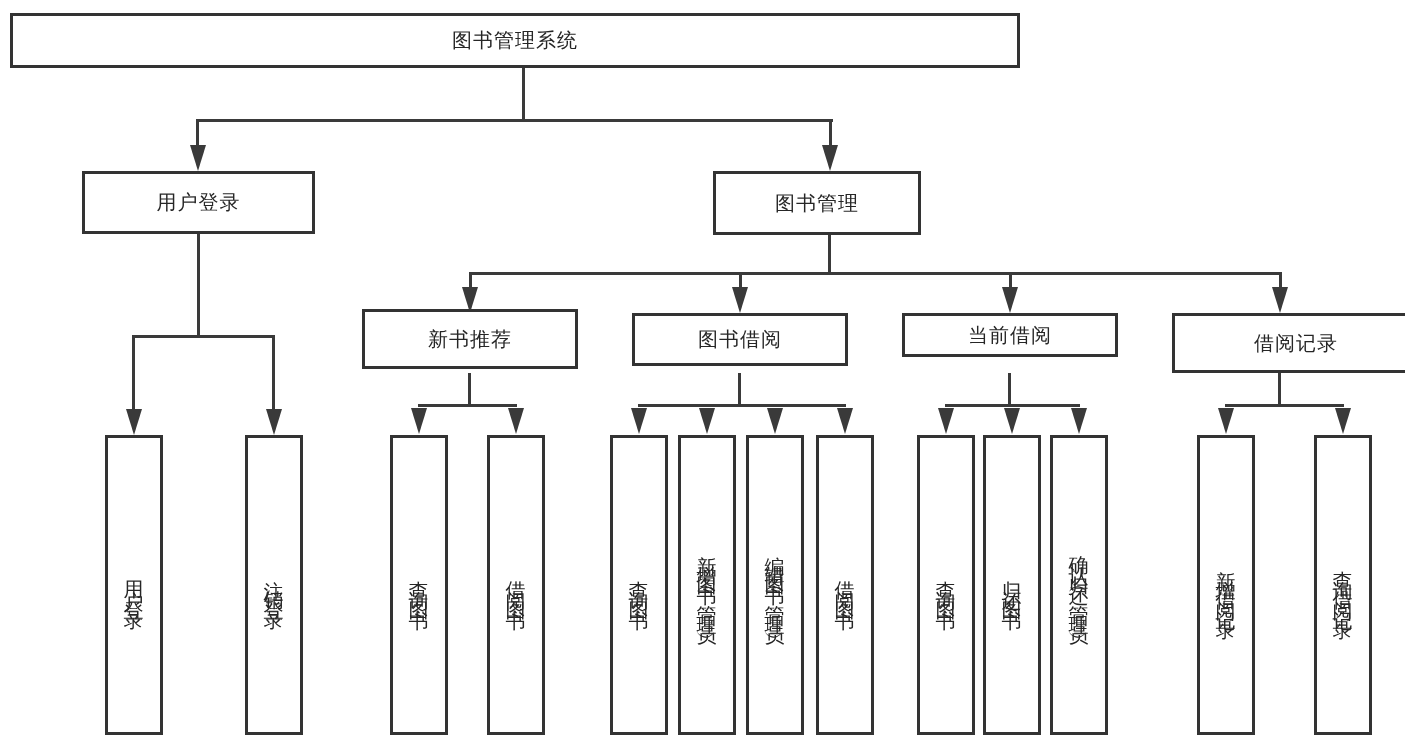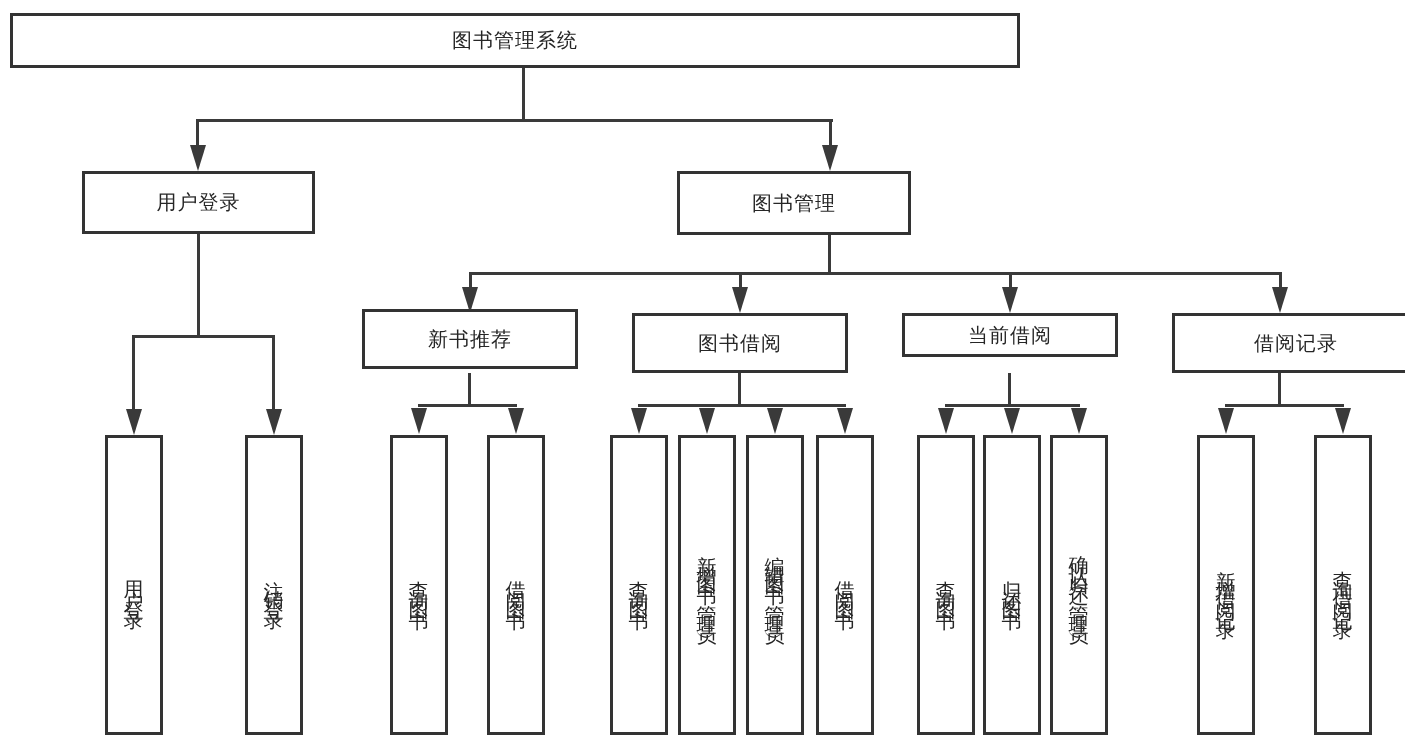--- a/index.html
+++ b/index.html
@@ -58,42 +58,42 @@
   <div class="box" style="left:10px; top:13px; width:1010px; height:55px;">图书管理系统</div>
 
   <div class="vline" style="left:522px; top:68px; height:53px;"></div>
   <div class="hline" style="left:197px; top:119px; width:636px;"></div>
   <div class="vline" style="left:196px; top:119px; height:28px;"></div>
   <div class="vline" style="left:829px; top:119px; height:28px;"></div>
   <div class="arrow" style="left:190px; top:145px;"></div>
   <div class="arrow" style="left:822px; top:145px;"></div>
 
   <div class="box" style="left:82px; top:171px; width:233px; height:63px;">用户登录</div>
-  <div class="box" style="left:677px; top:171px; width:234px; height:64px;">图书管理</div>
+  <div class="box" style="left:713px; top:171px; width:208px; height:64px;">图书管理</div>
 
   <div class="vline" style="left:197px; top:234px; height:103px;"></div>
   <div class="hline" style="left:133px; top:335px; width:142px;"></div>
   <div class="vline" style="left:132px; top:335px; height:75px;"></div>
   <div class="vline" style="left:272px; top:335px; height:75px;"></div>
   <div class="arrow" style="left:126px; top:409px;"></div>
   <div class="arrow" style="left:266px; top:409px;"></div>
 
   <div class="vline" style="left:828px; top:235px; height:39px;"></div>
   <div class="hline" style="left:469px; top:272px; width:813px;"></div>
   <div class="vline" style="left:469px; top:272px; height:16px;"></div>
   <div class="vline" style="left:739px; top:272px; height:16px;"></div>
   <div class="vline" style="left:1009px; top:272px; height:16px;"></div>
   <div class="vline" style="left:1279px; top:272px; height:16px;"></div>
   <div class="arrow" style="left:462px; top:287px;"></div>
   <div class="arrow" style="left:732px; top:287px;"></div>
   <div class="arrow" style="left:1002px; top:287px;"></div>
   <div class="arrow" style="left:1272px; top:287px;"></div>
 
   <div class="box" style="left:362px; top:309px; width:216px; height:60px;">新书推荐</div>
-  <div class="box" style="left:632px; top:313px; width:216px; height:60px;">图书借阅</div>
+  <div class="box" style="left:632px; top:313px; width:216px; height:53px;">图书借阅</div>
   <div class="box" style="left:902px; top:313px; width:216px; height:44px;">当前借阅</div>
   <div class="box" style="left:1172px; top:313px; width:248px; height:60px;">借阅记录</div>
 
   <div class="vline" style="left:468px; top:373px; height:33px;"></div>
   <div class="hline" style="left:418px; top:404px; width:99px;"></div>
   <div class="arrow" style="left:411px; top:408px;"></div>
   <div class="arrow" style="left:508px; top:408px;"></div>
 
   <div class="vline" style="left:738px; top:373px; height:33px;"></div>
   <div class="hline" style="left:638px; top:404px; width:208px;"></div>

